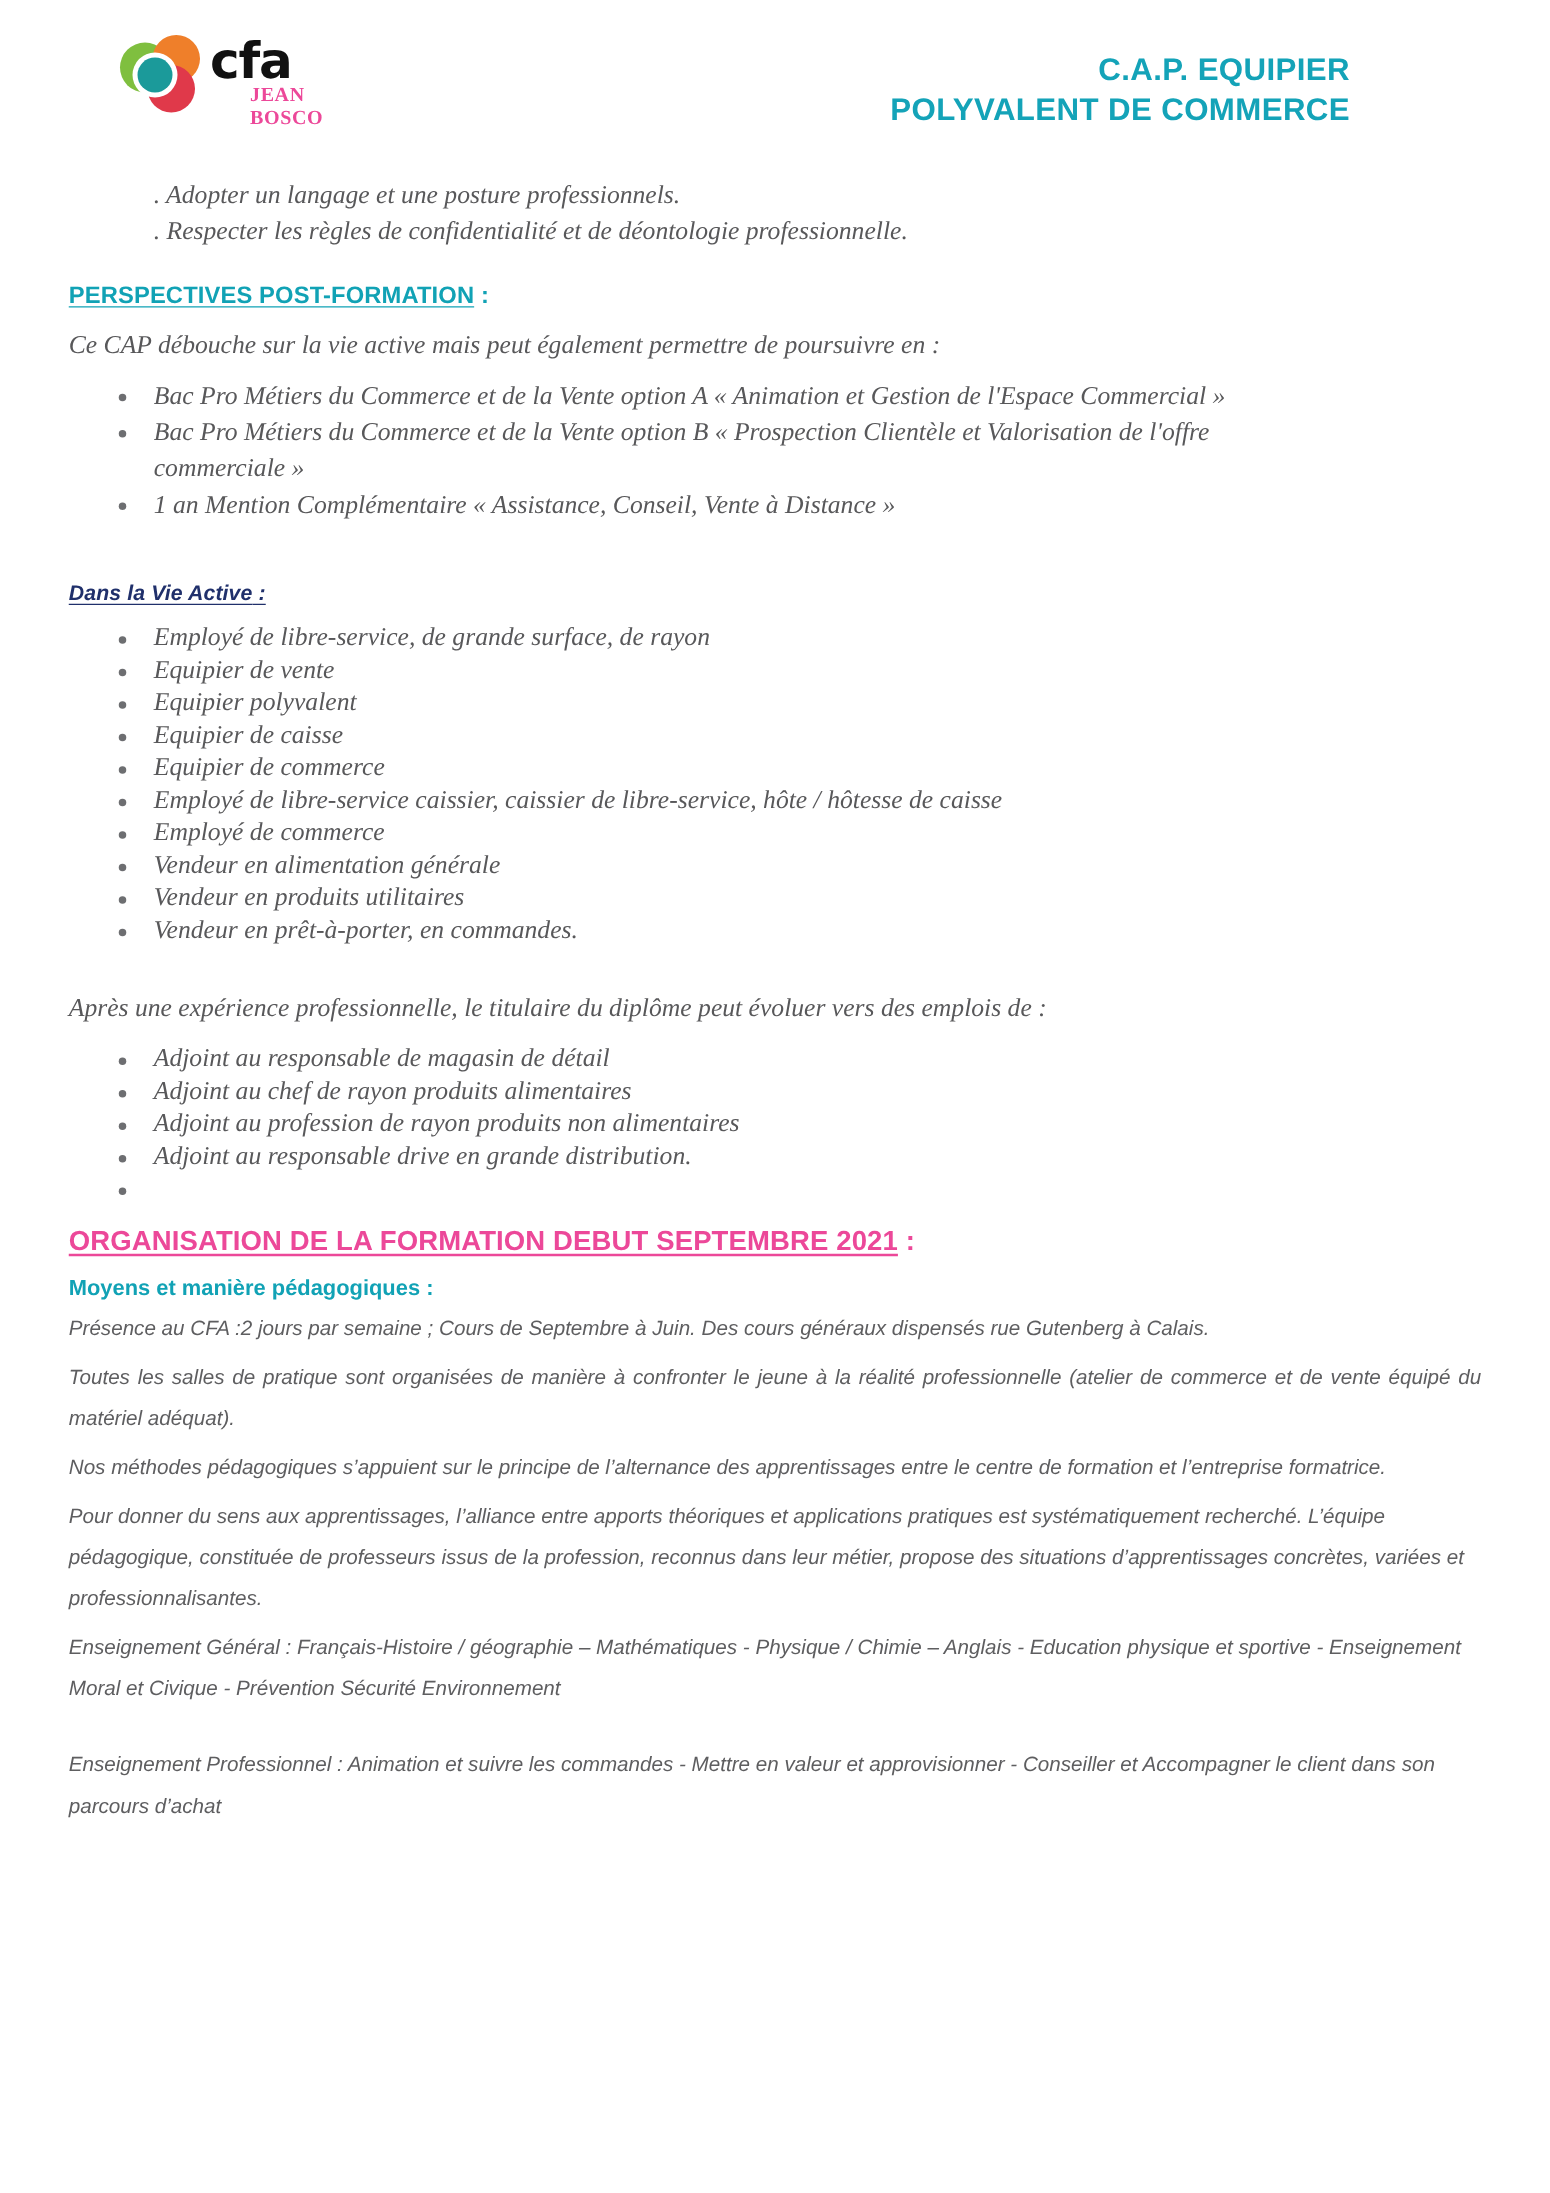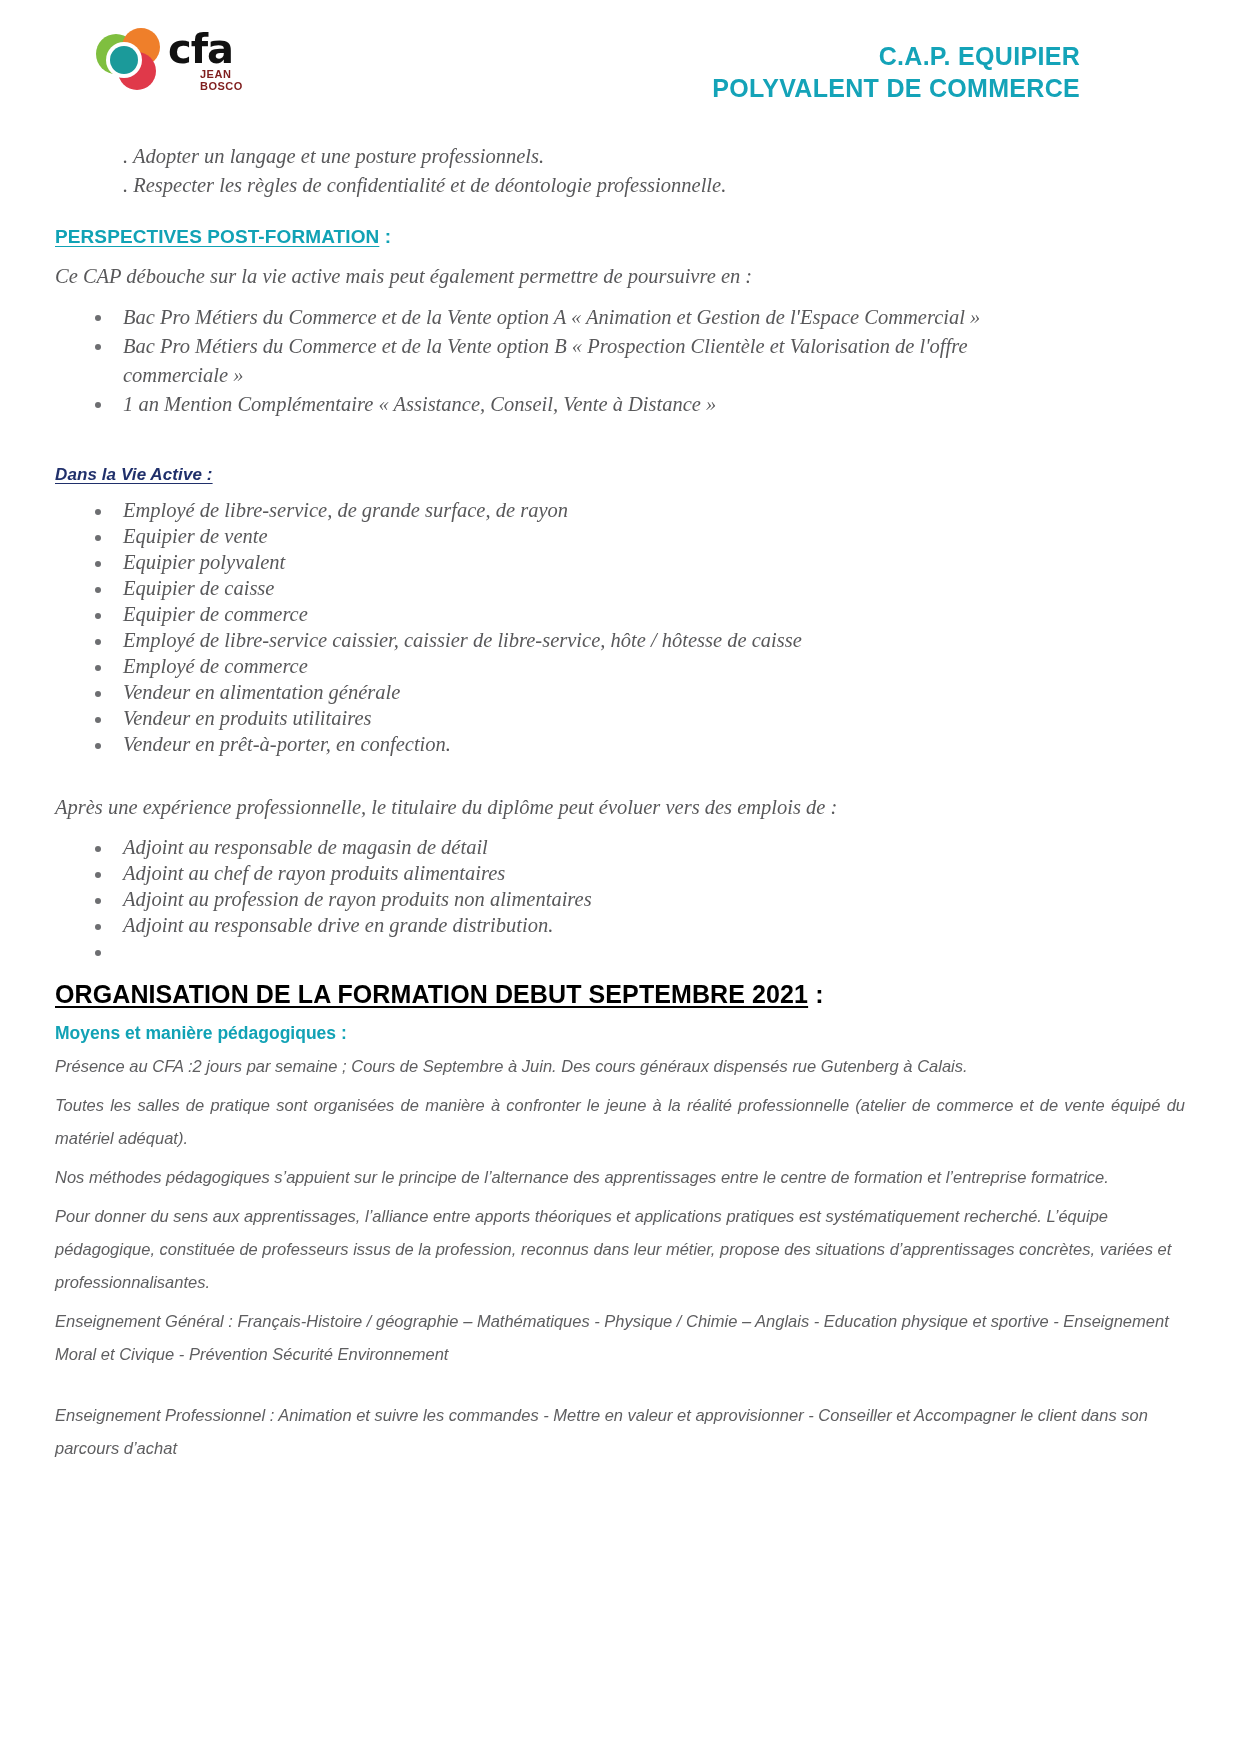--- a/index.html
+++ b/index.html
@@ -60,25 +60,25 @@
     font-weight: 700;
     font-size: 40px;
     letter-spacing: -1px;
     color: #111111;
     line-height: 42px;
   }
   .logo-sub {
     position: absolute;
     left: 104px;
     top: 42px;
-    font-family: Liberation Sans, sans-serif;
-    font-weight: 700;
-    font-size: 11px;
+    font-family: Liberation Serif, serif;
+    font-weight: 700;
+    font-size: 16px;
     letter-spacing: 0.5px;
-    color: #7f1d1d;
+    color: #ec4899;
   }
 
   .doc-title {
     position: absolute;
     left: 300px;
     top: 40px;
     width: 780px;
     text-align: right;
     font-family: "Liberation Sans", sans-serif;
     font-weight: 700;
@@ -113,22 +113,22 @@
     font-size: 19px;
     color: #11a2b5;
     margin: 26px 0 0 0;
     letter-spacing: 0.1px;
   }
   h2.sect .u { text-decoration: underline; text-underline-offset: 3px; }
 
   h2.sect-big {
     font-family: "Liberation Sans", sans-serif;
     font-weight: 700;
-    font-size: 25px;
-    color: #000000;
+    font-size: 22px;
+    color: #ec4899;
     margin: 16px 0 0 0;
     letter-spacing: 0.1px;
   }
   h2.sect-big .u { text-decoration: underline; text-underline-offset: 3px; }
 
   h3.sub-navy {
     font-family: "Liberation Sans", sans-serif;
     font-weight: 700;
     font-style: italic;
     font-size: 17px;
@@ -239,21 +239,21 @@
     <ul class="bullets tight">
       <li class="serif-it">Employé de libre-service, de grande surface, de rayon</li>
       <li class="serif-it">Equipier de vente</li>
       <li class="serif-it">Equipier polyvalent</li>
       <li class="serif-it">Equipier de caisse</li>
       <li class="serif-it">Equipier de commerce</li>
       <li class="serif-it">Employé de libre-service caissier, caissier de libre-service, hôte / hôtesse de caisse</li>
       <li class="serif-it">Employé de commerce</li>
       <li class="serif-it">Vendeur en alimentation générale</li>
       <li class="serif-it">Vendeur en produits utilitaires</li>
-      <li class="serif-it">Vendeur en prêt-à-porter, en confection.</li>
+      <li class="serif-it">Vendeur en prêt-à-porter, en commandes.</li>
     </ul>
 
     <div class="gap-sm"></div>
 
     <p class="lead serif-it">Après une expérience professionnelle, le titulaire du diplôme peut évoluer vers des emplois de :</p>
 
     <ul class="bullets tight">
       <li class="serif-it">Adjoint au responsable de magasin de détail</li>
       <li class="serif-it">Adjoint au chef de rayon produits alimentaires</li>
       <li class="serif-it">Adjoint au profession de rayon produits non alimentaires</li>

